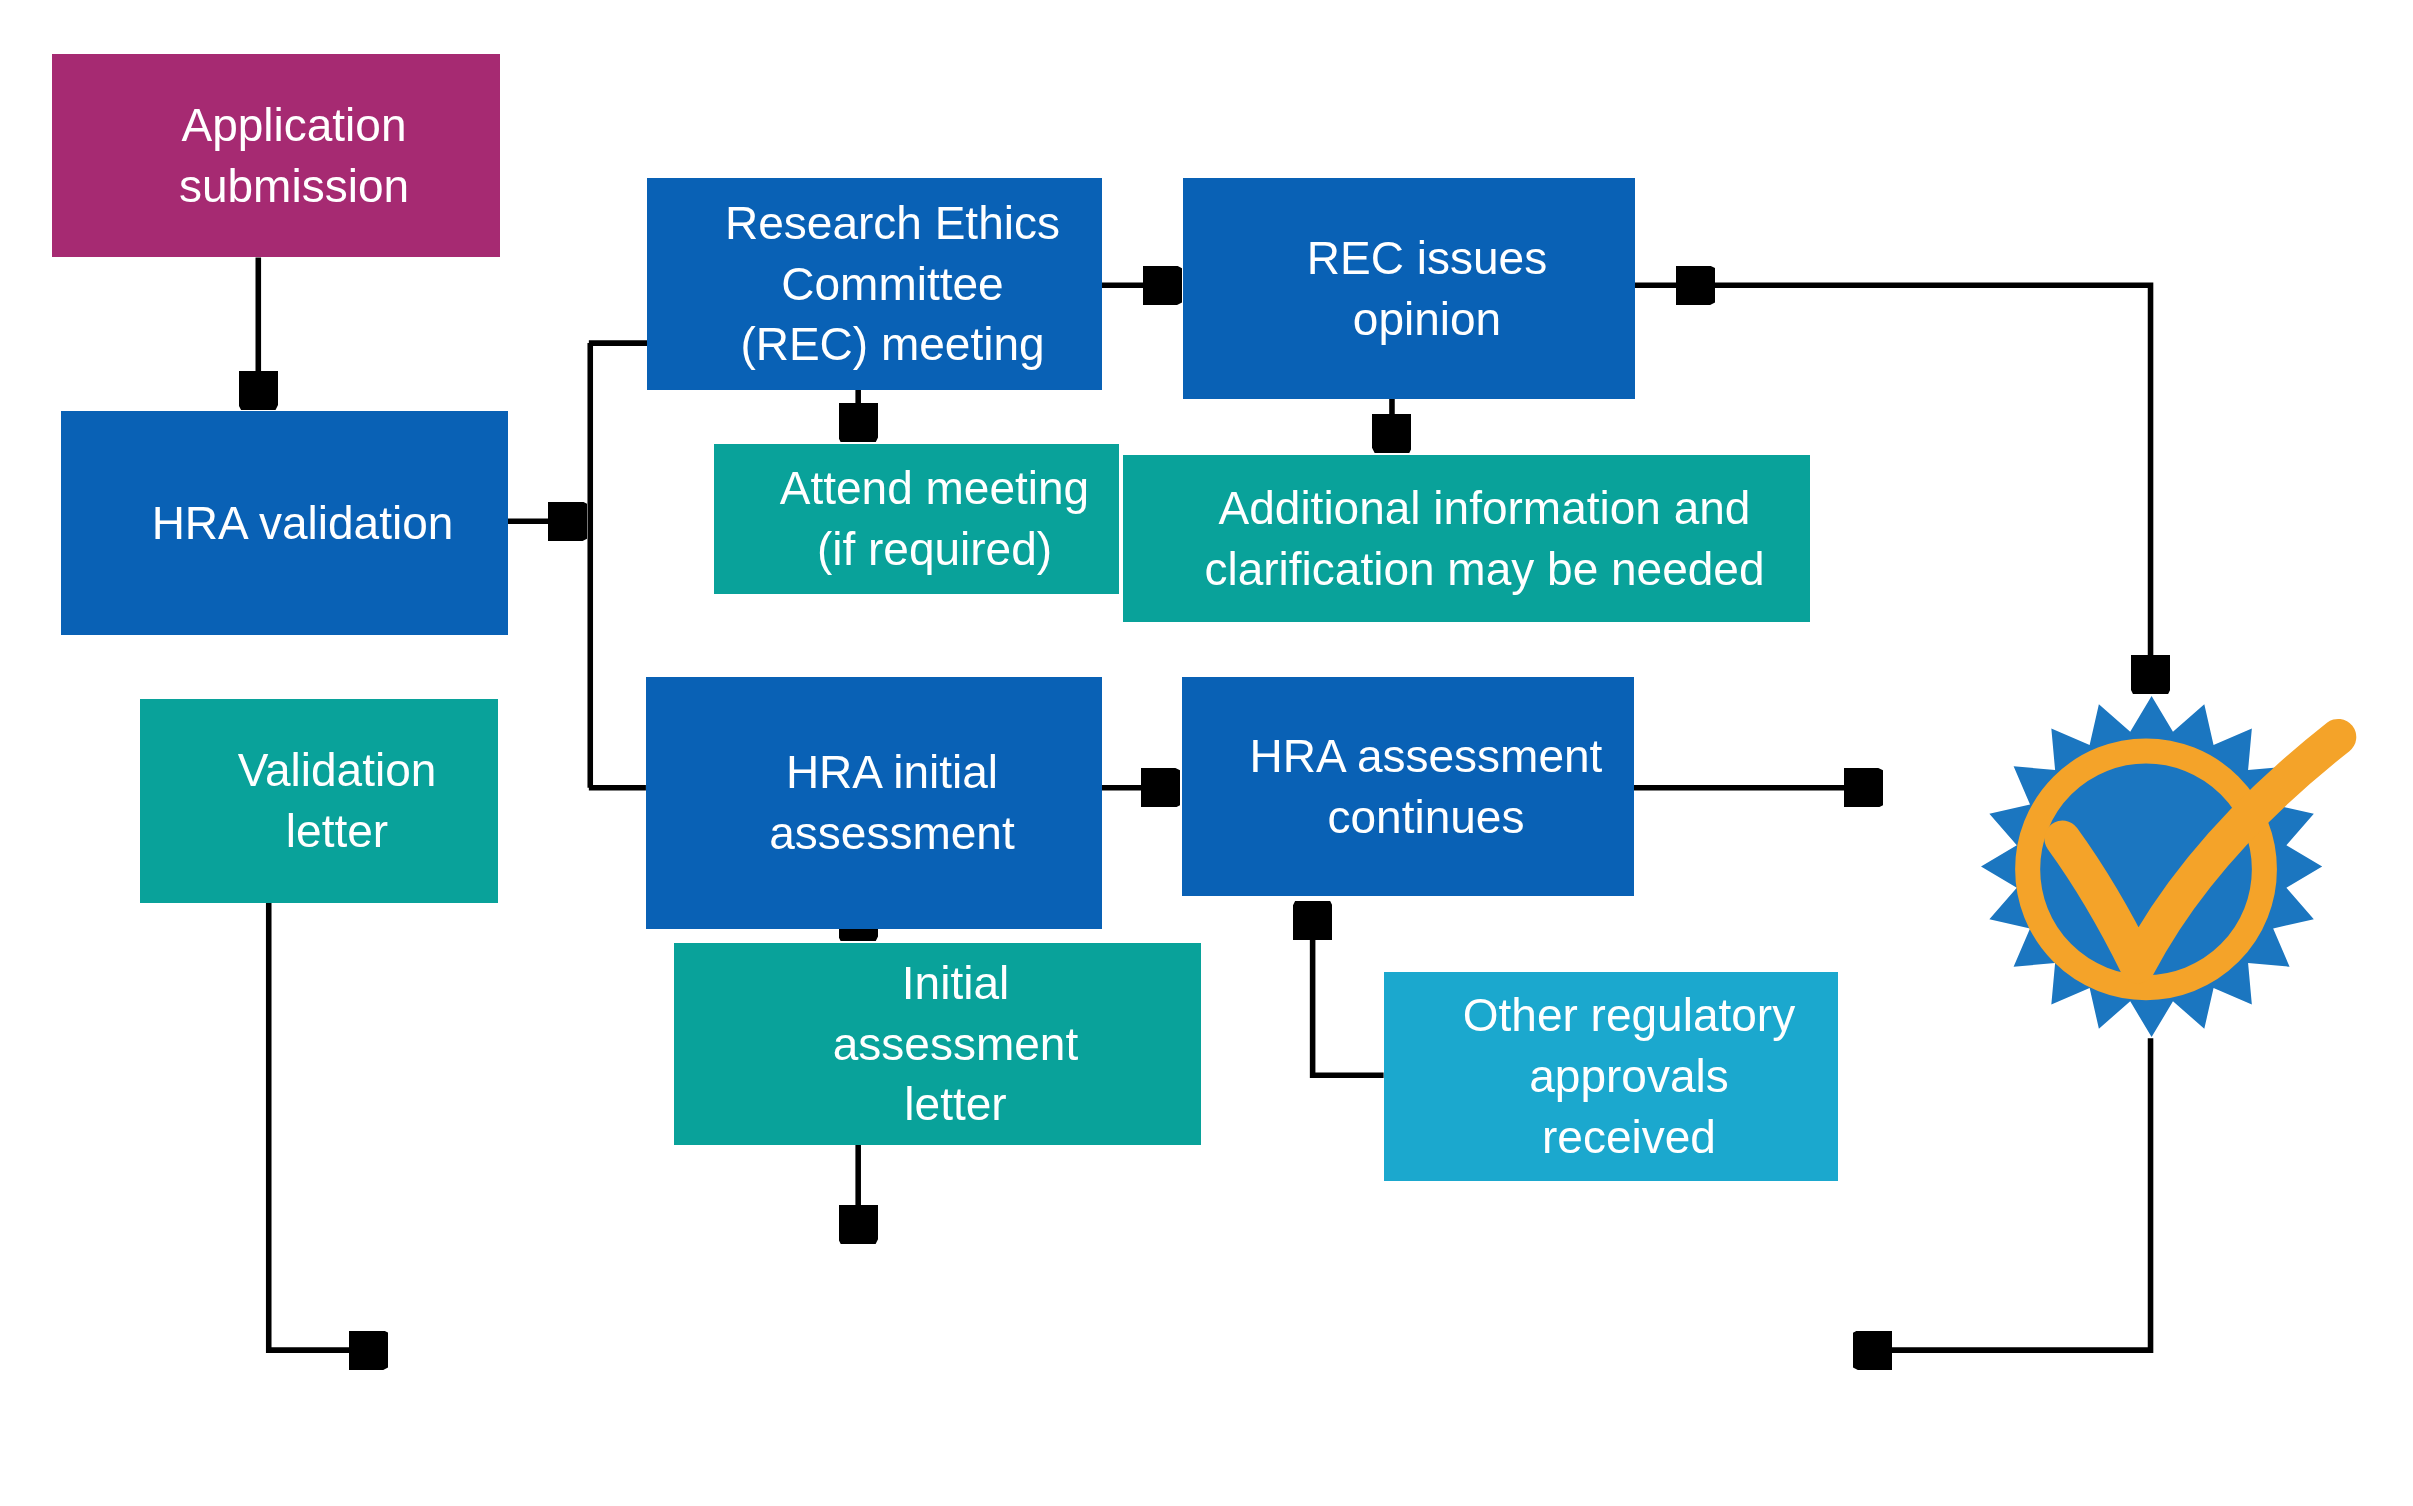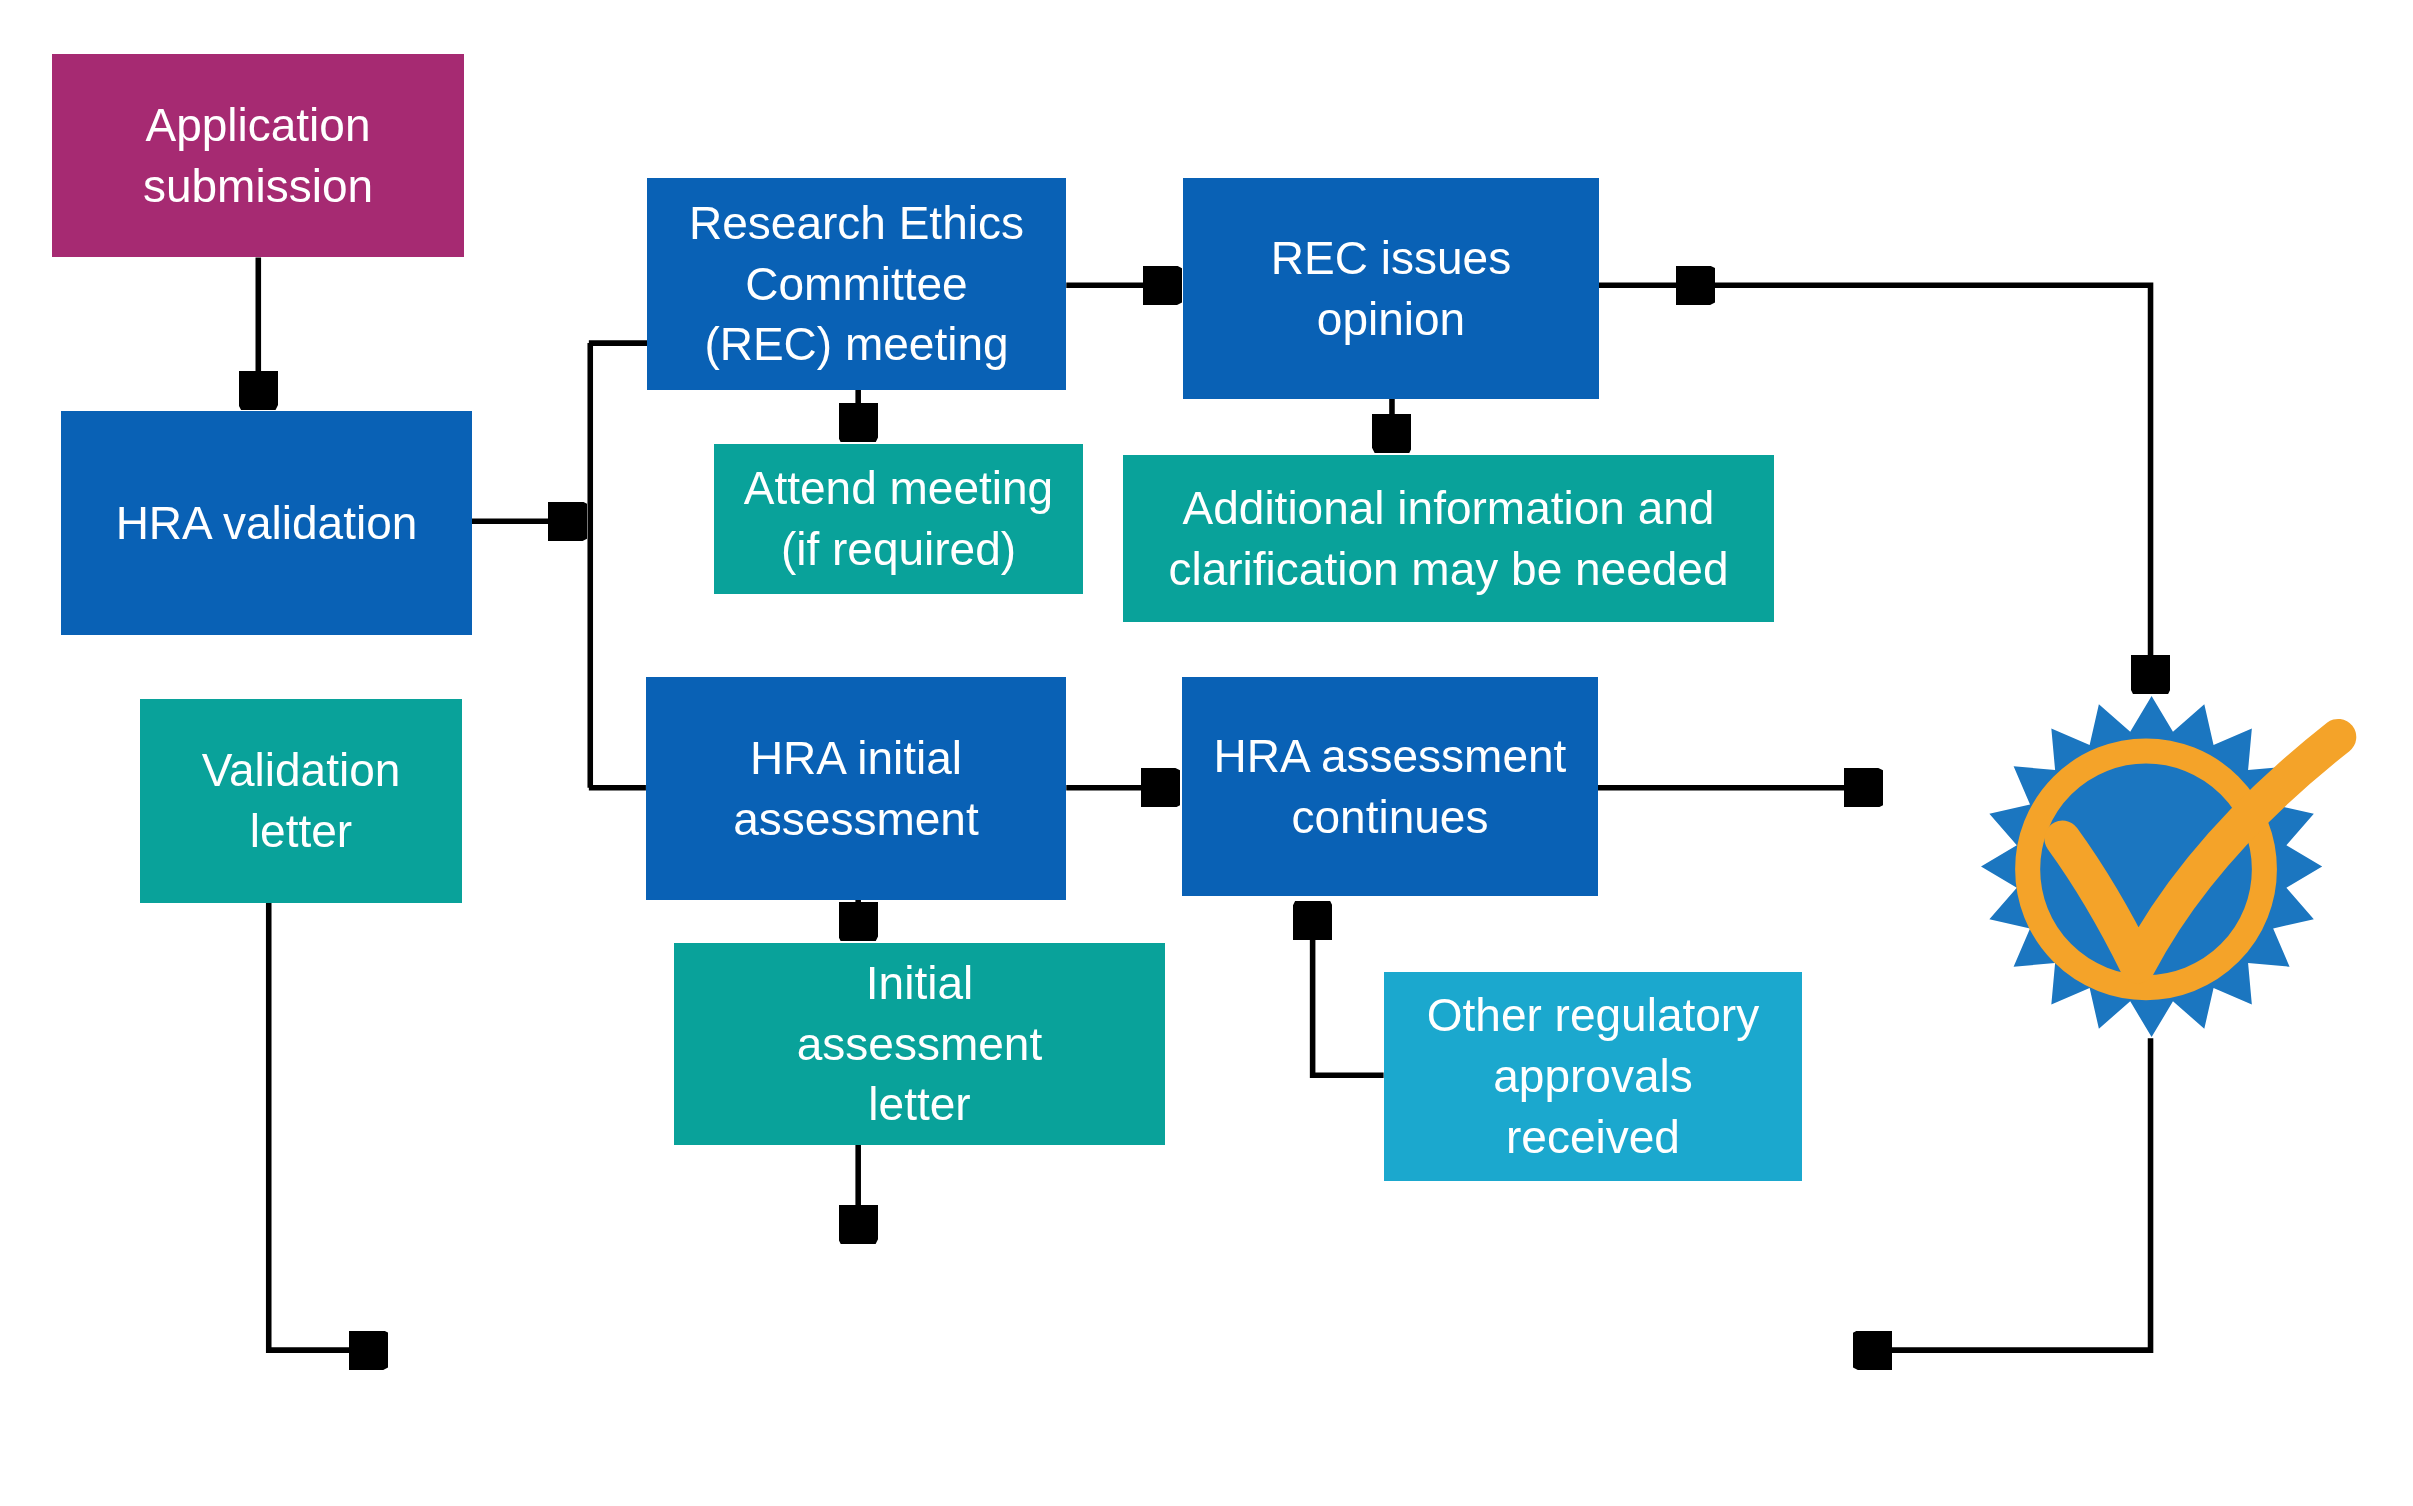--- a/index.html
+++ b/index.html
@@ -10,20 +10,21 @@
     font-family:"Liberation Sans", sans-serif;
     overflow:hidden;
   }
   .node{
     position:absolute;
     display:flex;align-items:center;justify-content:center;
     text-align:center;
     color:var(--text,#fff);
     font-size:46px;line-height:1.32;
     white-space:pre-line;
+    padding-left:36px;
   }
   .node.magenta{background:var(--node-magenta,#A62A72);}
   .node.blue{background:var(--node-blue,#0961B5);}
   .node.teal{background:var(--node-teal,#09A29A);margin-left:44px;}
   .node.cyan{background:var(--node-cyan,#1BA8CE);}
   .banner{font-size:49px;line-height:1.4;}
   svg.connectors{position:absolute;left:0;top:0;width:2413px;height:1506px;pointer-events:none;}
   svg.connectors path{stroke:var(--arrow,#000);stroke-width:8;fill:none;}
   .arrowhead{fill:var(--arrow,#000);}
   svg.badge{position:absolute;left:1967px;top:682px;width:404px;height:369px;}
@@ -75,21 +76,21 @@
 
   <div class="node teal" style="left:670px;top:444px;width:369px;height:150px;">Attend meeting
 (if required)</div>
 
   <div class="node blue" style="left:1183px;top:178px;width:416px;height:221px;">REC issues
 opinion</div>
 
   <div class="node teal" style="left:1079px;top:455px;width:651px;height:167px;">Additional information and
 clarification may be needed</div>
 
-  <div class="node blue" style="left:646px;top:677px;width:420px;height:223px;">HRA initial
+  <div class="node blue" style="left:646px;top:677px;width:420px;height:252px;">HRA initial
 assessment</div>
 
   <div class="node blue" style="left:1182px;top:677px;width:416px;height:219px;">HRA assessment
 continues</div>
 
   <div class="node teal" style="left:630px;top:943px;width:491px;height:202px;text-align:center;">Initial
 assessment
 letter</div>
 
   <div class="node cyan" style="left:1384px;top:972px;width:418px;height:209px;">Other regulatory

